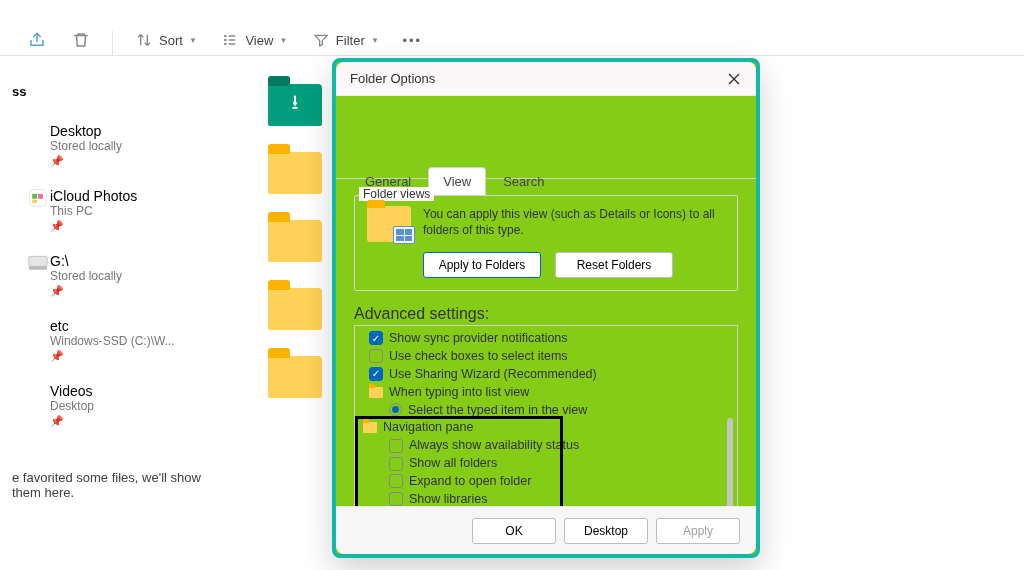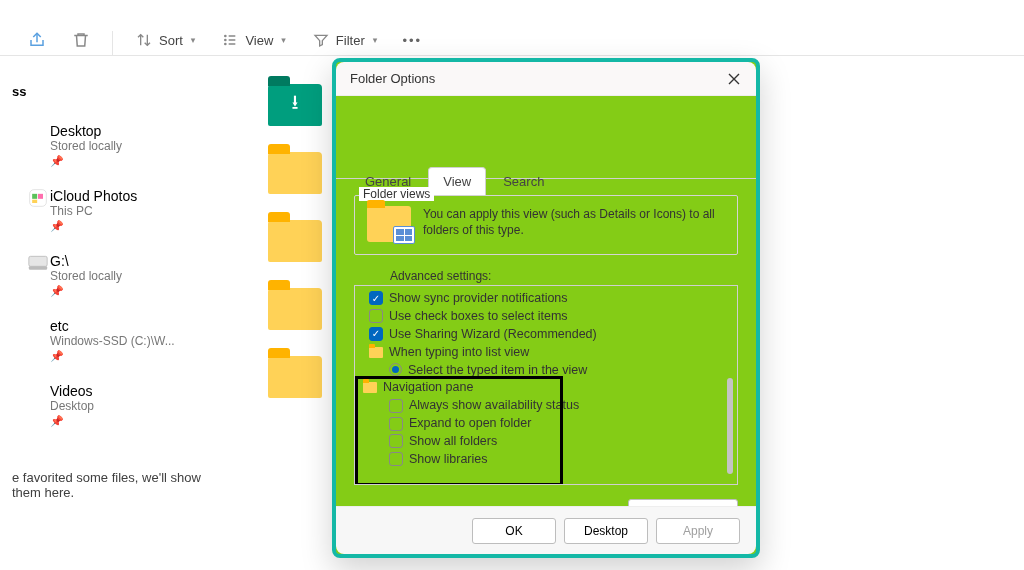--- a/index.html
+++ b/index.html
@@ -49,21 +49,21 @@
   .fv-row { display: flex; gap: 12px; align-items: flex-start; }
   .fv-icon { width: 44px; height: 36px; background: #ffd257; border-radius: 3px; position: relative; flex-shrink: 0; }
   .fv-icon::before { content: ""; position: absolute; top: -6px; left: 0; width: 18px; height: 8px; background: #ffb300; border-radius: 2px 2px 0 0; }
   .fv-icon-inner { position: absolute; right: -4px; bottom: -2px; width: 22px; height: 18px; background: #fff; border: 1px solid #5a8fd6; border-radius: 2px; display: grid; grid-template-columns: 1fr 1fr; grid-template-rows: 1fr 1fr; padding: 2px; gap: 1px; }
   .fv-icon-inner span { background: #5a8fd6; }
   .fv-text { font-size: 12px; color: #333; line-height: 1.35; }
   .fv-btns { display: flex; gap: 14px; margin-top: 10px; margin-left: 56px; }
   .win-btn { min-width: 118px; height: 26px; border: 1px solid #bdbdbd; background: #fff; border-radius: 3px; font-size: 12px; cursor: pointer; }
   .win-btn.primary-outline { border-color: #0067c0; }
 
-  .adv-label { margin-top: 14px; font-size: 12px; color: #333; margin-left: 36px; }
+  .adv-label { margin-top: 14px; font-size: 16px; color: #333; }
   .adv-box { border: 1px solid #cfcfcf; height: 200px; margin-top: 2px; position: relative; overflow: hidden; }
   .adv-list { padding: 4px 6px; font-size: 12.5px; line-height: 1.35; }
   .adv-item { display: flex; align-items: center; gap: 6px; padding: 0 0 1px 8px; white-space: nowrap; }
   .adv-item.indent1 { padding-left: 28px; }
   .adv-item.indent2 { padding-left: 28px; }
   .chk { width: 14px; height: 14px; border: 1.5px solid #888; border-radius: 3px; flex-shrink: 0; display: inline-flex; align-items: center; justify-content: center; }
   .chk.checked { background: #0067c0; border-color: #0067c0; color: #fff; font-size: 10px; }
   .radio { width: 13px; height: 13px; border: 1.5px solid #888; border-radius: 50%; flex-shrink: 0; display: inline-flex; align-items: center; justify-content: center; }
   .radio.sel::after { content: ""; width: 7px; height: 7px; border-radius: 50%; background: #0067c0; }
   .tree-folder { width: 14px; height: 11px; background: #ffd257; border-radius: 1px; position: relative; flex-shrink: 0; }
@@ -235,20 +235,24 @@
         <div class="fv-icon">
           <div class="fv-icon-inner">
               <span></span>
               <span></span>
               <span></span>
               <span></span>
             </div>
         </div>
         <div class="fv-text">You can apply this view (such as Details or Icons) to all folders of this type.</div>
       </div>
+      <div class="fv-btns">
+        <button class="win-btn primary-outline">Apply to Folders</button>
+        <button class="win-btn">Reset Folders</button>
+      </div>
     </div>
 
     <div class="adv-label">Advanced settings:</div>
     <div class="adv-box">
       <div class="adv-list">
         <div class="adv-item">
             <span class="chk checked">✓</span>
             <span>Show sync provider notifications</span>
           </div>
         <div class="adv-item">
@@ -270,25 +274,25 @@
         <div class="adv-item" style="padding-left:2px;">
             <span class="tree-folder"></span>
             <span>Navigation pane</span>
           </div>
         <div class="adv-item indent2">
             <span class="chk"></span>
             <span>Always show availability status</span>
           </div>
         <div class="adv-item indent2">
             <span class="chk"></span>
+            <span>Show all folders</span>
+          </div>
+        <div class="adv-item indent2">
+            <span class="chk"></span>
             <span>Expand to open folder</span>
-          </div>
-        <div class="adv-item indent2">
-            <span class="chk"></span>
-            <span>Show all folders</span>
           </div>
         <div class="adv-item indent2">
             <span class="chk"></span>
             <span>Show libraries</span>
           </div>
 
       </div>
       <div class="highlight-box"></div>
       <div class="adv-scroll"></div>
     </div>

